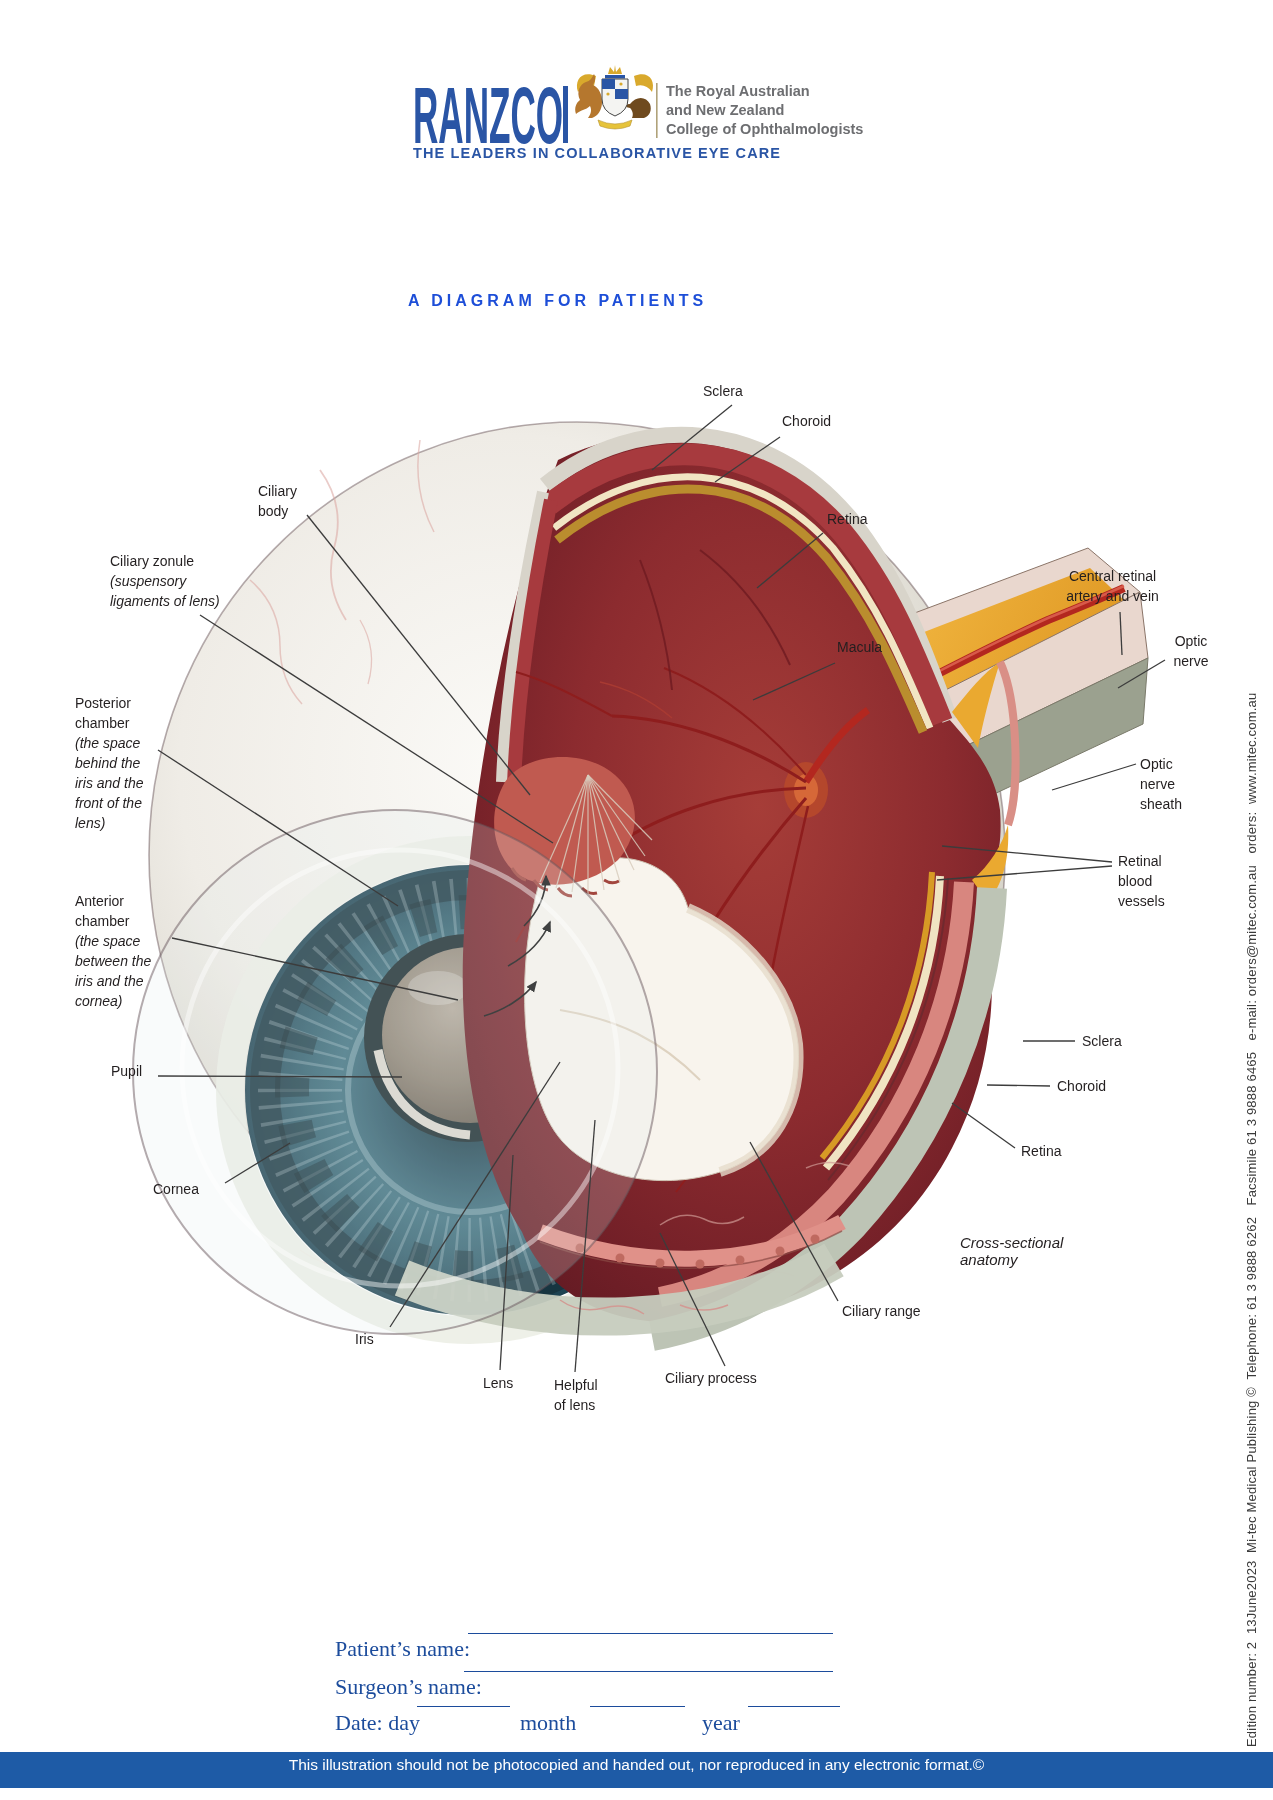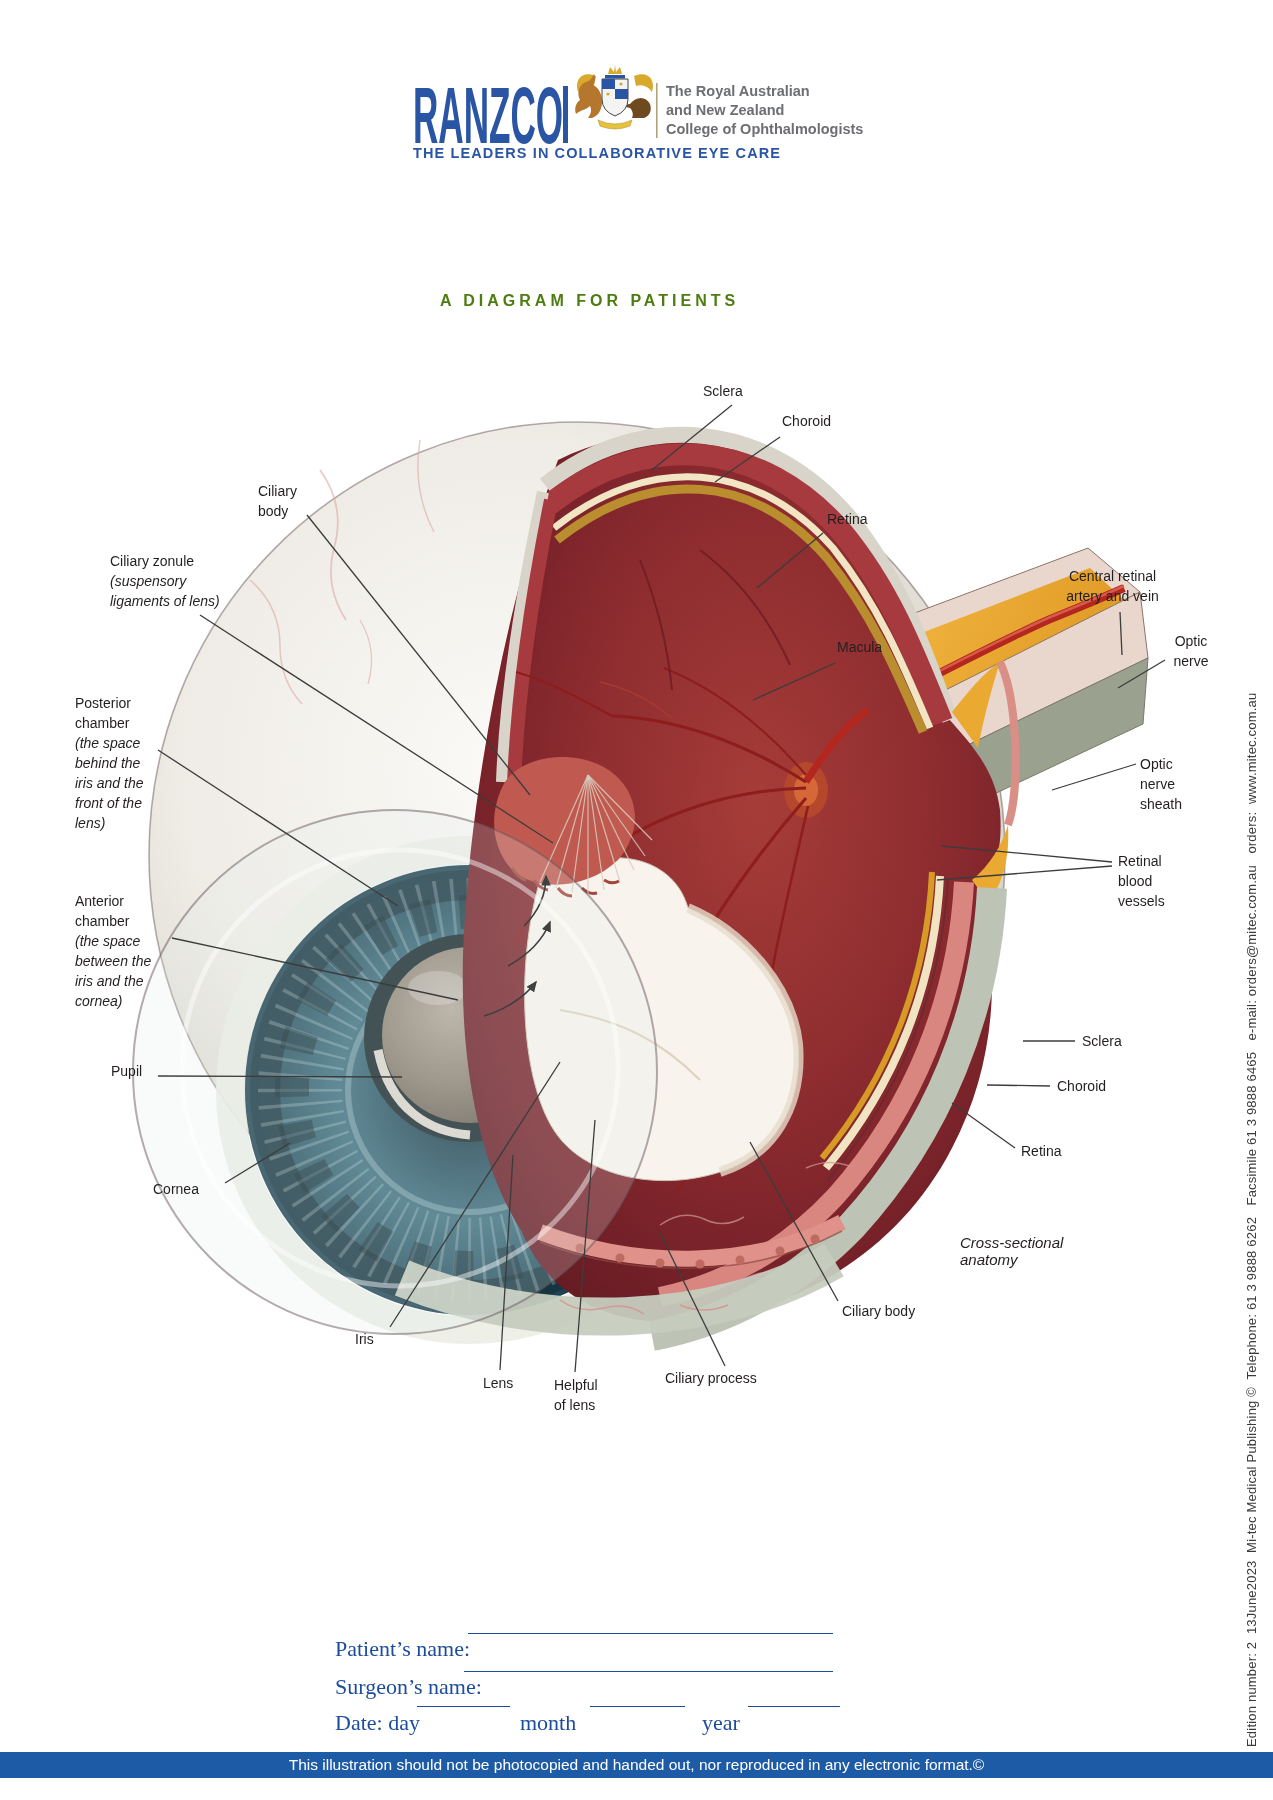--- a/index.html
+++ b/index.html
@@ -1,32 +1,32 @@
 <!DOCTYPE html>
 <html><head>
 <meta charset="utf-8">
 <style>
   html,body{margin:0;padding:0;background:#fff;}
   .page{position:relative;width:1273px;height:1800px;background:#ffffff;overflow:hidden;
         font-family:"Liberation Sans",sans-serif;}
   .abs{position:absolute;}
   .center-col{position:absolute;left:0;width:1115px;text-align:center;}
   .title{font-family:"Liberation Serif",serif;font-size:51px;color:#2BA7CF;letter-spacing:1px;}
-  .subtitle{font-size:16px;font-weight:bold;color:#4d7c0f;letter-spacing:4px;padding-left:32px;}
+  .subtitle{font-size:16px;font-weight:bold;color:#1d4ed8;letter-spacing:4px;}
   .lbl{position:absolute;font-size:14px;line-height:20px;color:#231F20;}
   .lbl div{white-space:nowrap;}
   .lbl .it{font-style:italic;}
   .caption{position:absolute;font-size:15px;line-height:17px;color:#231F20;font-style:italic;}
   .note{position:absolute;width:1115px;text-align:center;font-size:20px;line-height:31px;color:#2e2e2e;}
   .formlbl{position:absolute;font-family:"Liberation Serif",serif;font-size:22px;color:#1C4C9C;white-space:nowrap;margin-top:24px;}
   .formline{position:absolute;height:0;border-bottom:1.6px solid #1C4C9C;}
   .vtext{position:absolute;left:1244px;top:1747px;width:1170px;height:20px;
          transform:rotate(-90deg);transform-origin:0 0;
          font-size:13px;color:#3a3a3a;white-space:pre;letter-spacing:0.2px;}
-  .bar{position:absolute;left:0;top:1752px;width:1273px;height:26px;background:#1E5BA6;
+  .bar{position:absolute;left:0;top:1752px;width:1273px;height:36px;background:#1E5BA6;
        color:#ffffff;font-size:15.5px;line-height:25px;text-align:center;}
   svg{display:block;}
 </style>
 </head>
 <body>
 
 <div class="page">
 
   <svg class="abs" style="left:0;top:0" width="1273" height="185" viewBox="0 0 1273 185">
     <text x="413" y="143" font-family="Liberation Sans, sans-serif" font-weight="bold" font-size="80" fill="#2A55A5" textLength="150" lengthAdjust="spacingAndGlyphs">RANZCO</text>
@@ -315,21 +315,21 @@
     <div>Choroid</div>
   </div>
   <div class="lbl" style="left:1021px;top:1141px">
     <div>Retina</div>
   </div>
   <div class="caption" style="left:960px;top:1234px">
     <div>Cross-sectional</div>
     <div>anatomy</div>
   </div>
   <div class="lbl" style="left:842px;top:1301px">
-    <div>Ciliary body</div>
+    <div>Ciliary range</div>
   </div>
   <div class="lbl" style="left:665px;top:1368px">
     <div>Ciliary process</div>
   </div>
   <div class="lbl" style="left:554px;top:1375px">
     <div>Helpful</div>
     <div>of lens</div>
   </div>
   <div class="lbl" style="left:483px;top:1373px">
     <div>Lens</div>

